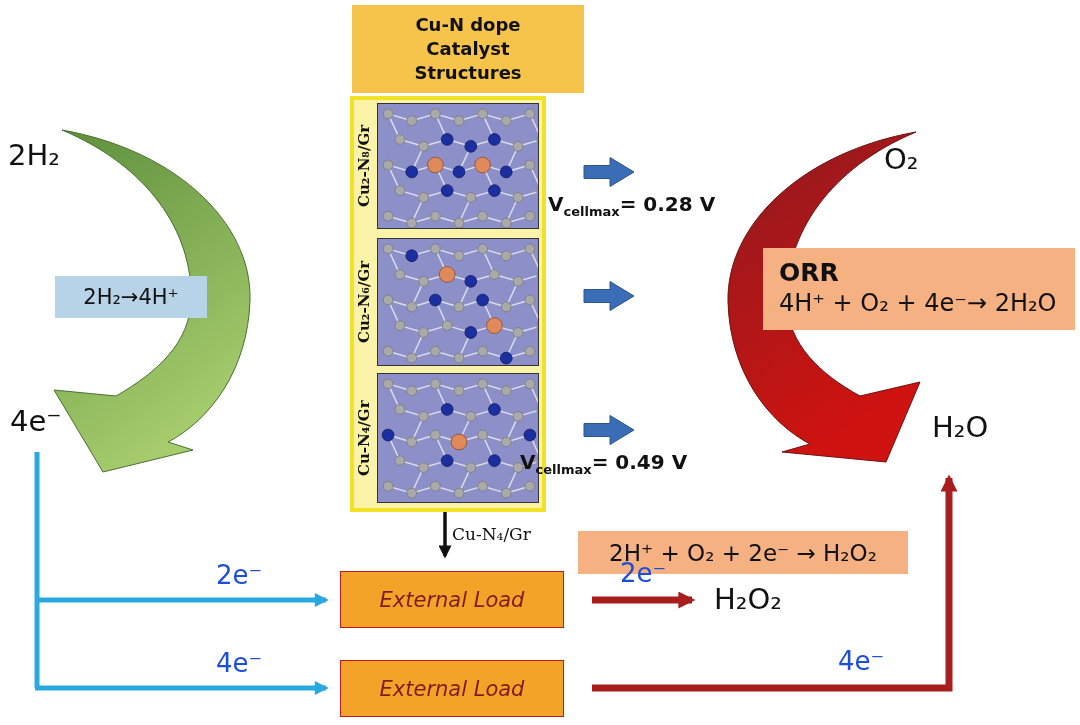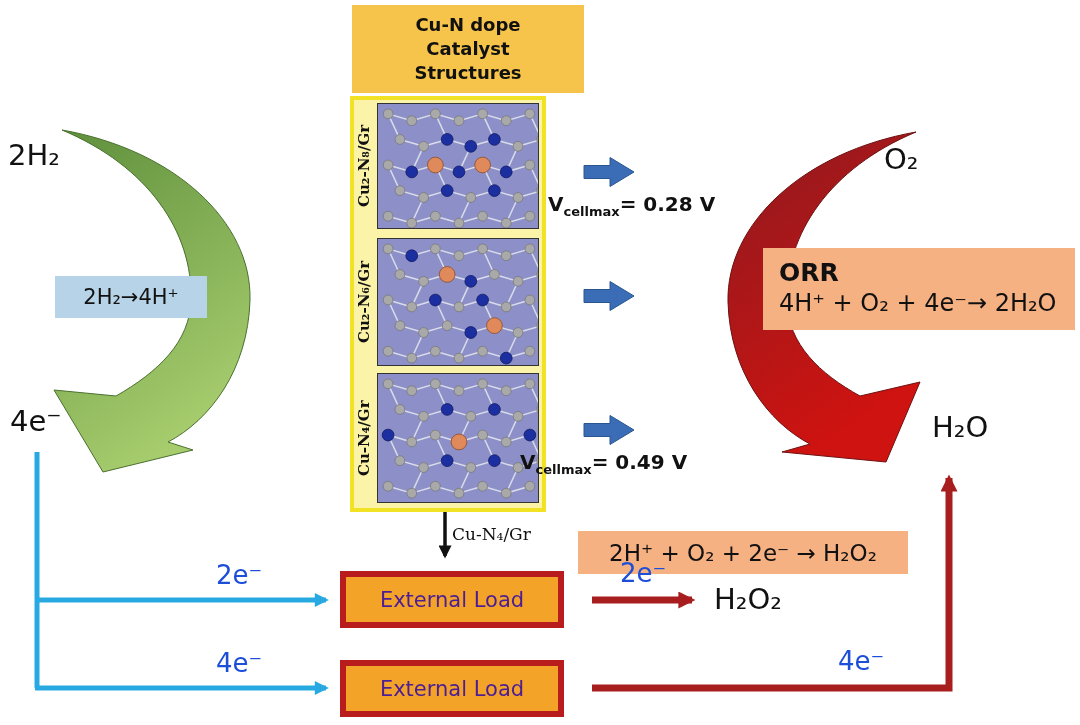--- a/index.html
+++ b/index.html
@@ -28,22 +28,22 @@
   .voltage sub{font-size:13px;font-weight:bold;}
 
   .reaction-blue{left:55px;top:276px;width:152px;height:42px;background:#b7d3e8;
                  display:flex;align-items:center;justify-content:center;font-size:21px;white-space:nowrap;}
   .orr-box{left:763px;top:248px;width:312px;height:82px;background:#f6b183;
            display:flex;flex-direction:column;justify-content:center;padding-left:16px;box-sizing:border-box;}
   .orr-title{font-weight:bold;font-size:25px;line-height:1.2;}
   .orr-eq{font-size:24px;line-height:1.3;white-space:nowrap;}
   .perox-box{left:578px;top:507px;width:330px;height:43px;background:#f6b183;
              display:flex;align-items:center;justify-content:center;font-size:23px;white-space:nowrap;margin-top:24px;}
-  .load-box{width:224px;height:57px;background:#f3a428;border:6px solid #b91c1c;box-sizing:border-box;
-            display:flex;align-items:center;justify-content:center;font-size:21px;color:#4c1d95;}
+  .load-box{width:224px;height:57px;background:#f3a428;border:1px solid #b91c1c;box-sizing:border-box;
+            display:flex;align-items:center;justify-content:center;font-size:21px;color:#7f1d1d;font-style:italic;}
   .serif-label{font-family:"DejaVu Serif","Liberation Serif",serif;font-size:17px;white-space:nowrap;}
 </style>
 </head>
 <body>
 
 <div id="canvas">
 
   <svg id="arrow-layer" viewBox="0 0 1080 725">
     <defs>
       <linearGradient id="ggrad" x1="0" y1="0" x2="0.4" y2="1">

